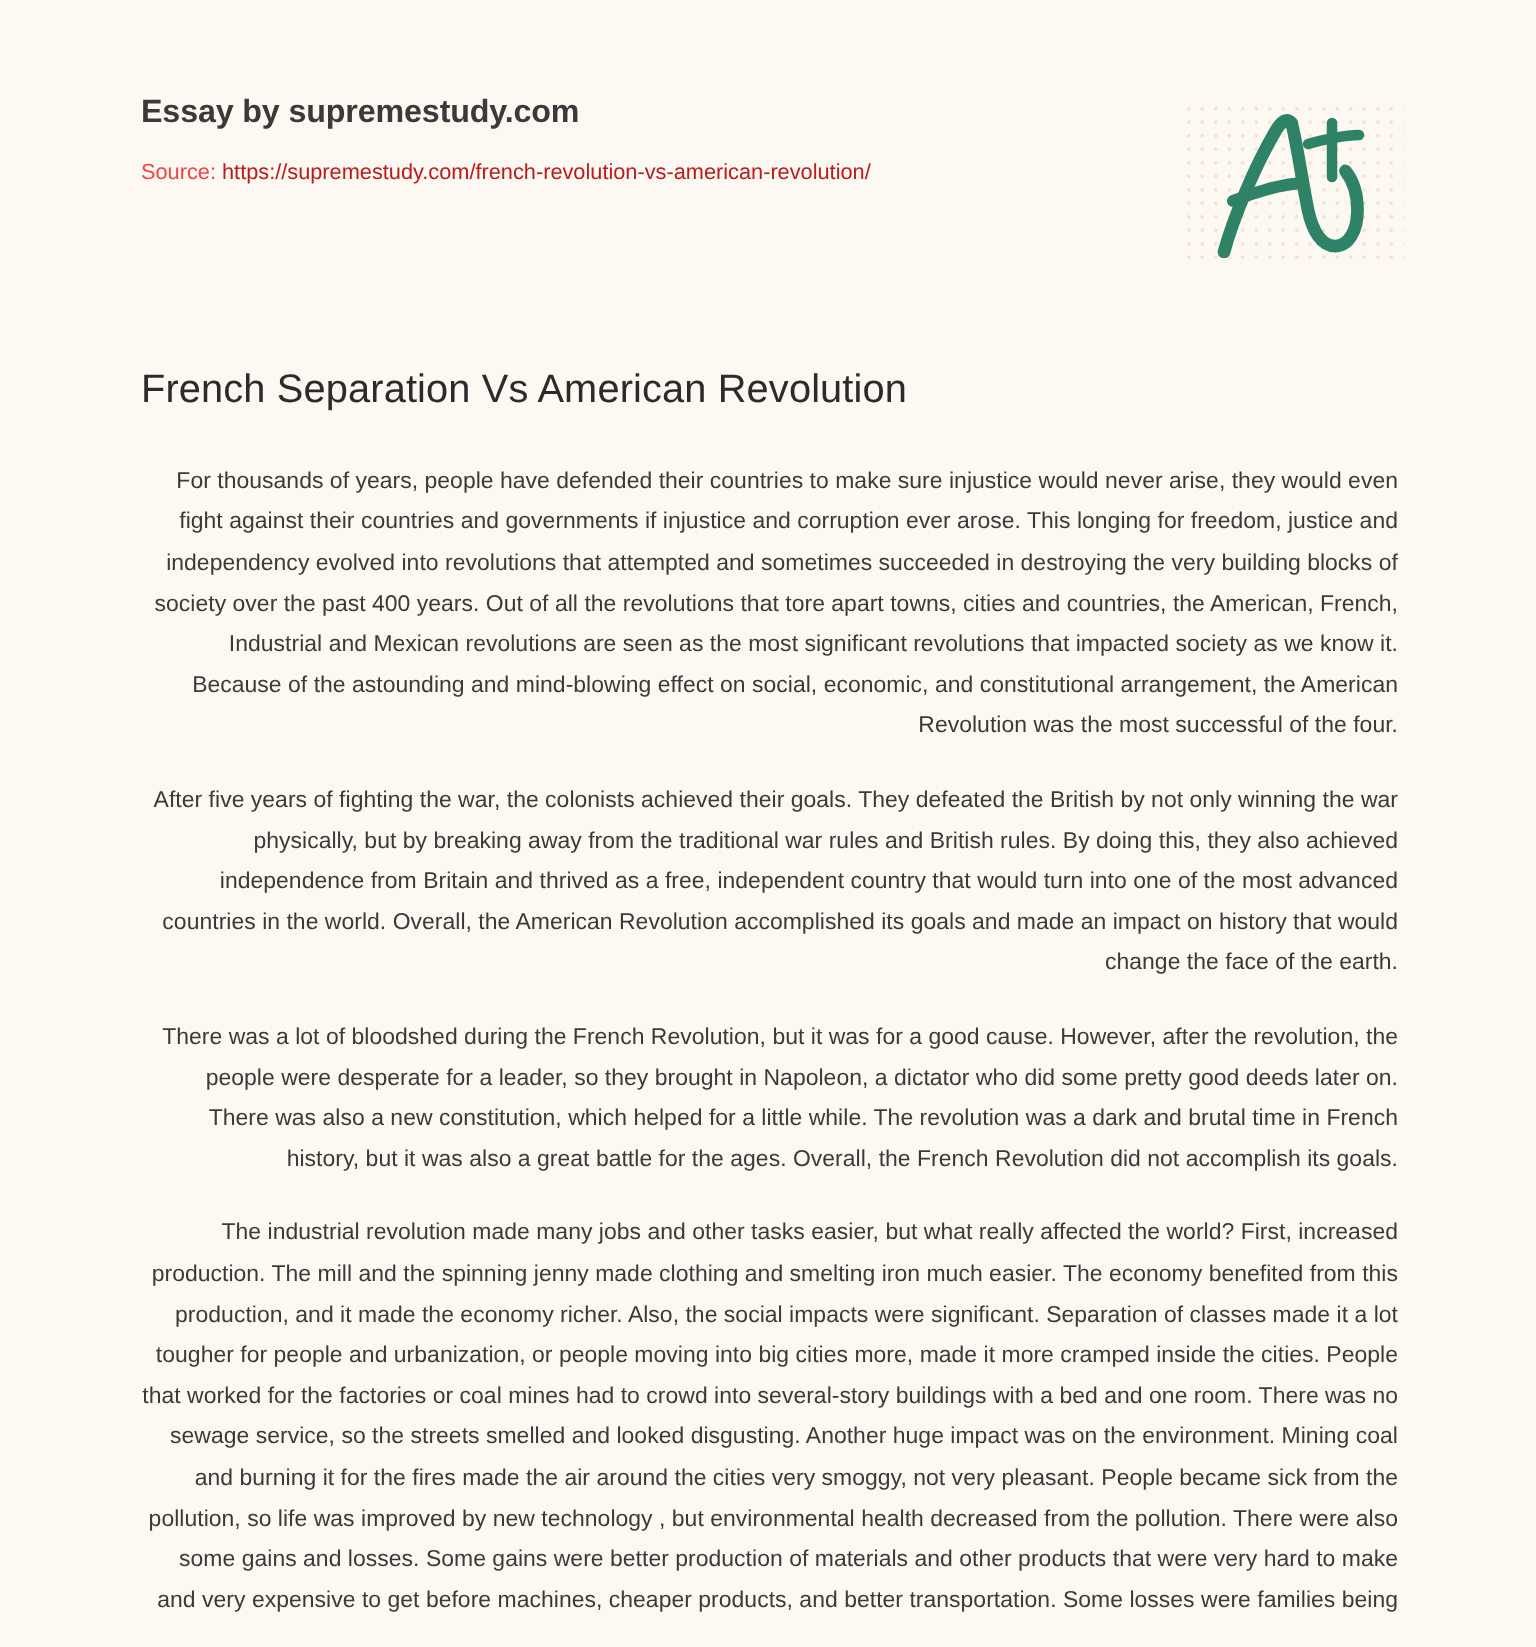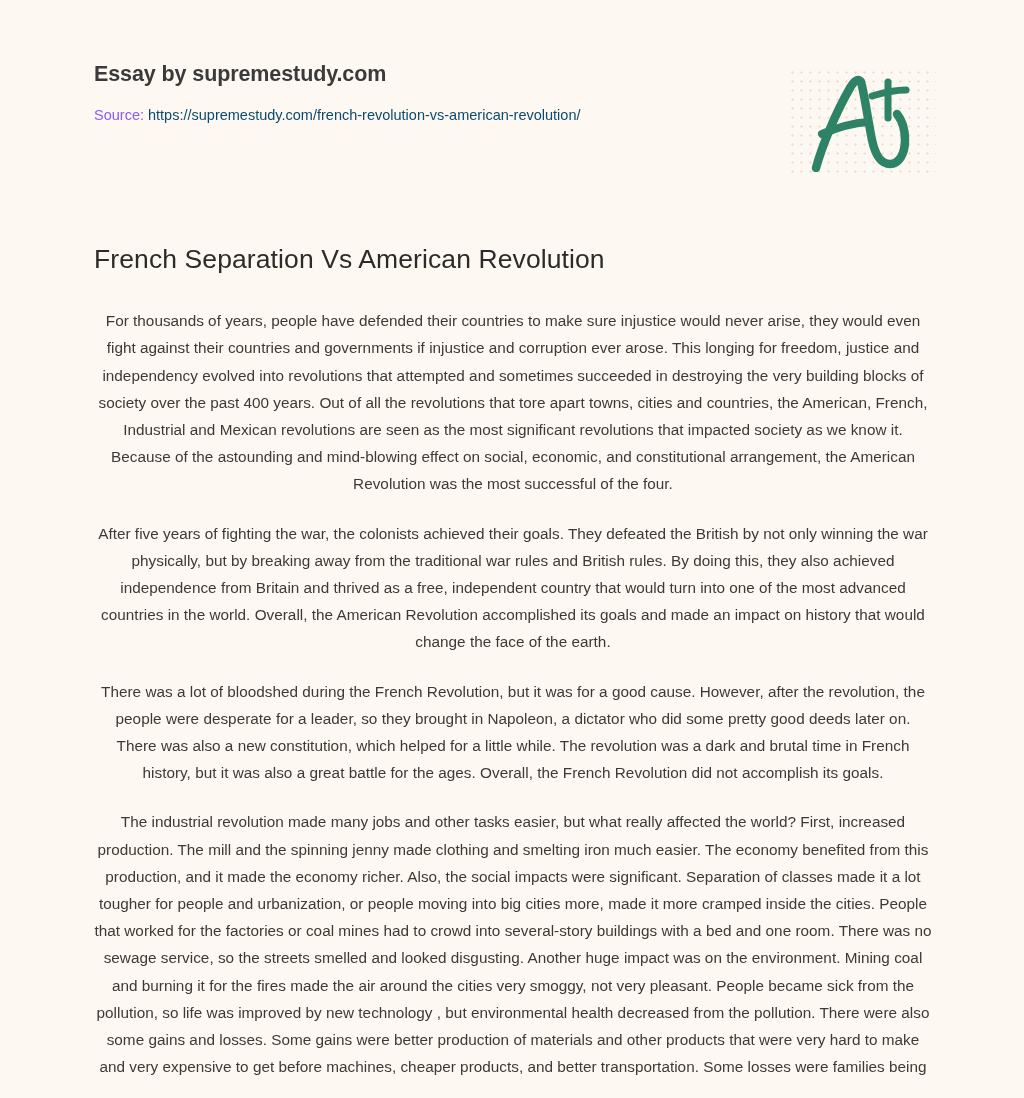--- a/index.html
+++ b/index.html
@@ -51,25 +51,25 @@
 
   .source-line {
     margin-top: 18px;
     font-size: 14.5px;
     color: #8c8c8c;
     line-height: 1.3;
     white-space: nowrap;
   }
 
   .source-label {
-    color: #8b5cf6;
+    color: #ef4444;
   }
 
   .source-url {
-    color: #0c4a6e;
+    color: #b91c1c;
     text-decoration: none;
   }
 
   
   .logo-wrap {
     position: absolute;
     left: 786px;
     top: 66px;
     width: 150px;
     height: 112px;
@@ -100,21 +100,21 @@
     line-height: 1.25;
     margin: 0 0 31px 0;
     letter-spacing: 0.1px;
   }
 
   .body-copy p {
     font-size: 15.3px;
     line-height: 27.2px;
     color: #3c3a38;
     margin: 0 0 22px 0;
-    text-align: center;
+    text-align: right;
     letter-spacing: 0.02px;
   }
 
   .body-copy p:last-child {
     margin-bottom: 0;
   }
 
   .clip-bottom {
     position: absolute;
     left: 0;

